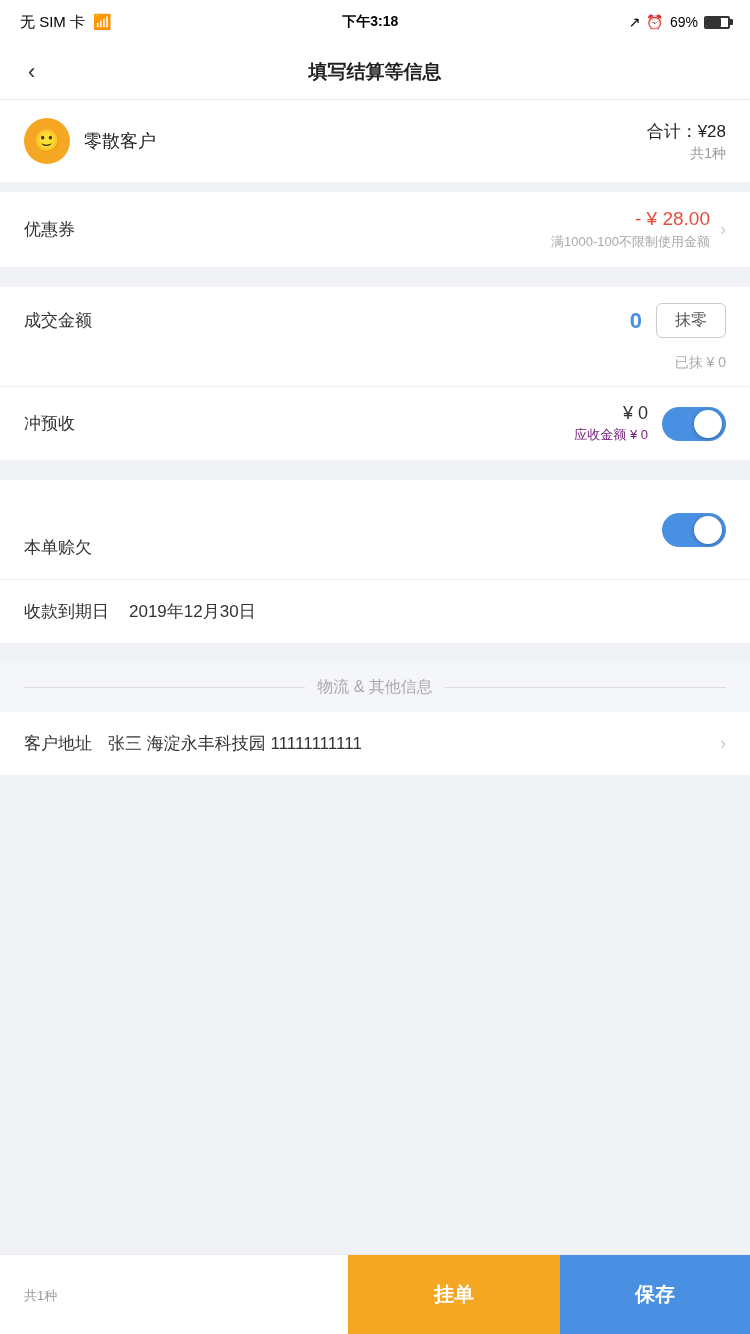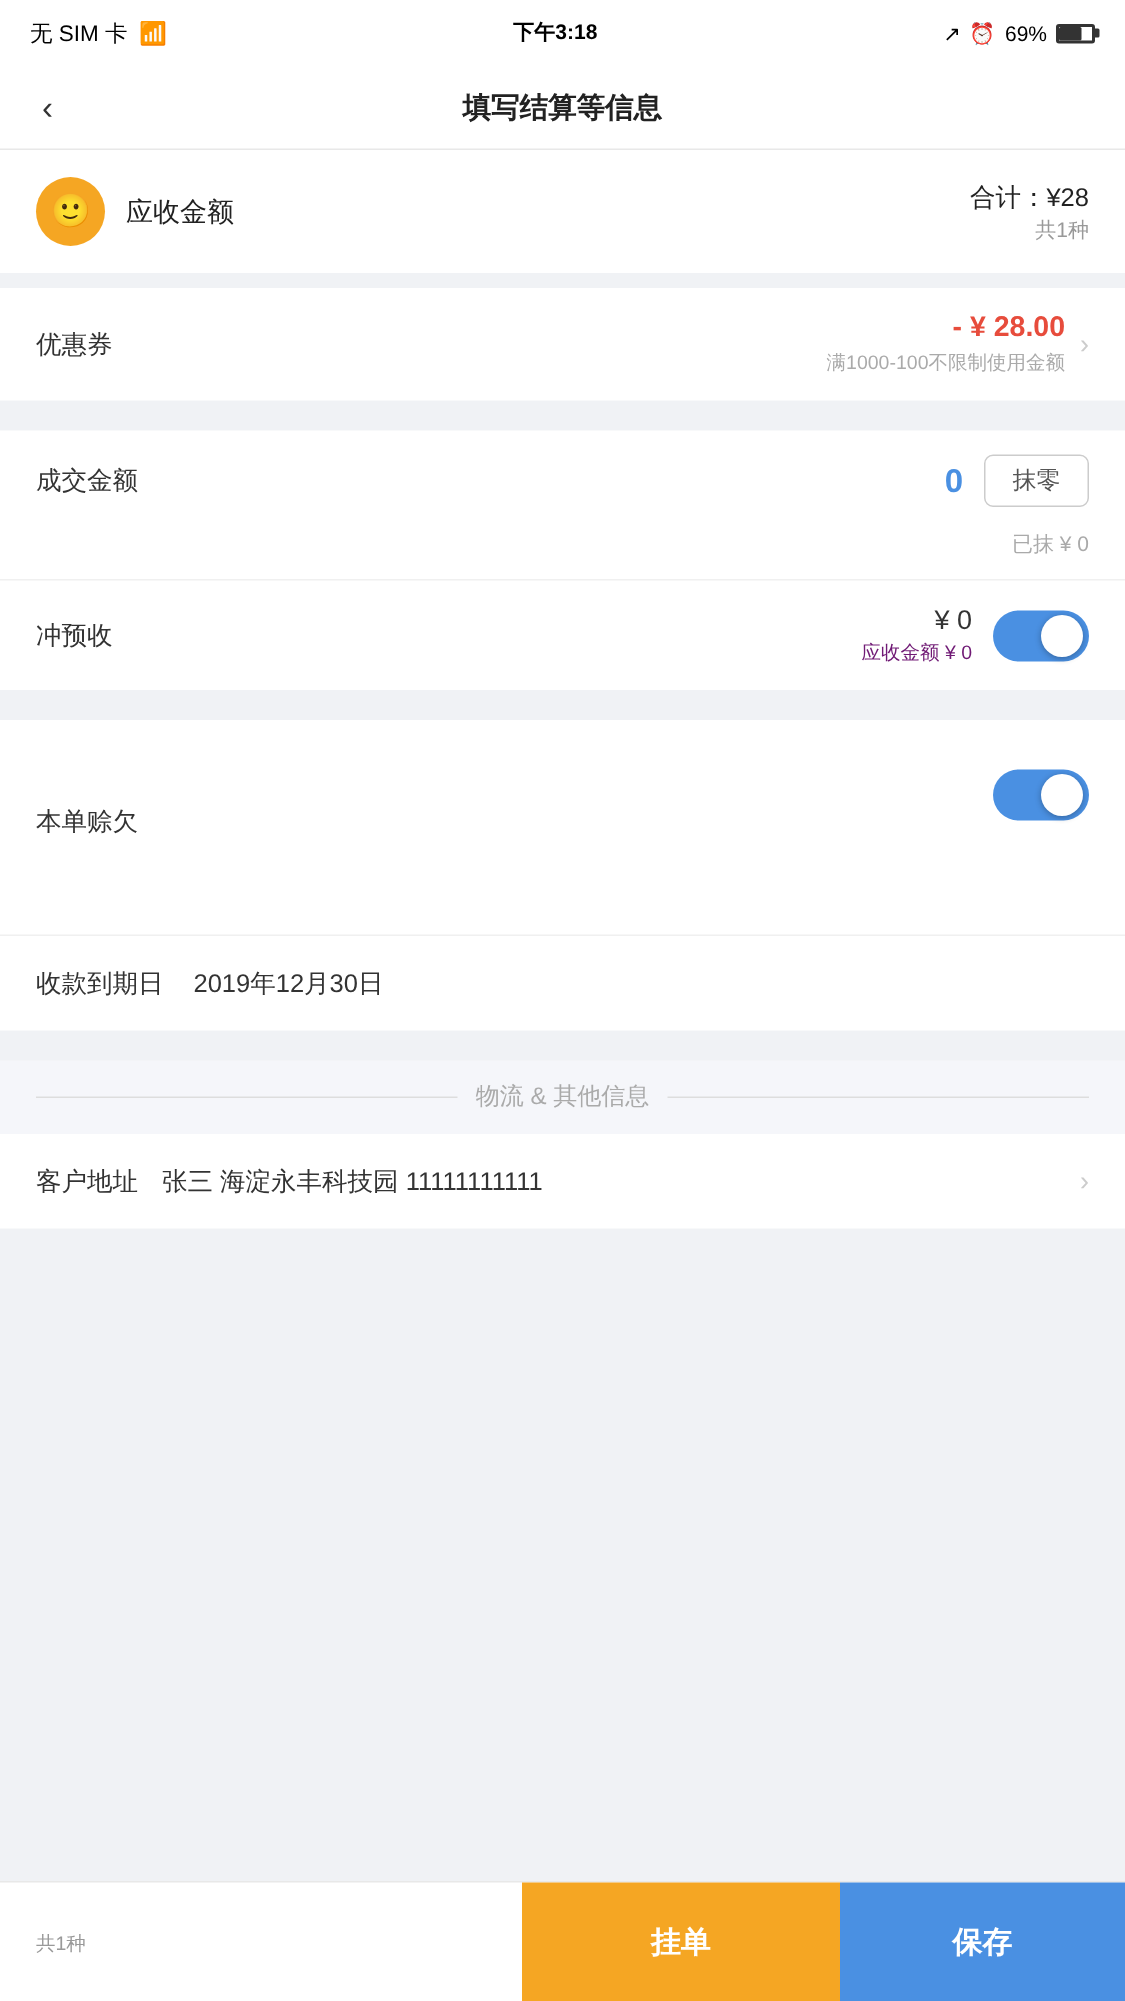--- a/index.html
+++ b/index.html
@@ -82,21 +82,21 @@
     
     .coupon-row {
       display: flex;
       align-items: center;
       justify-content: space-between;
       padding: 16px 24px;
     }
     .coupon-label { font-size: 17px; color: #333; }
     .coupon-right { display: flex; align-items: center; gap: 10px; }
     .coupon-info { text-align: right; }
-    .coupon-discount { font-size: 19px; color: #e74c3c; font-weight: 700; }
+    .coupon-discount { font-size: 19px; color: #e74c3c; font-weight: 400; }
     .coupon-desc { font-size: 13px; color: #aaa; margin-top: 3px; }
     .chevron { font-size: 18px; color: #ccc; }
 
     
     .deal-row {
       display: flex;
       align-items: center;
       justify-content: space-between;
       padding: 16px 24px;
     }
@@ -167,21 +167,20 @@
 
     
     .duedate-row {
       display: flex;
       align-items: center;
       padding: 20px 24px;
       font-size: 17px;
       color: #333;
       gap: 20px;
       border-top: 1px solid #f0f0f0;
-      margin-top: 44px;
     }
     .duedate-label { color: #333; white-space: nowrap; }
     .duedate-value { color: #333; }
 
     
     .logistics-header {
       background: #f5f6fa;
       padding: 14px 24px;
       text-align: center;
       font-size: 16px;
@@ -293,21 +292,21 @@
   <span class="nav-back">‹</span>
   <span class="nav-title">填写结算等信息</span>
 </div>
 
 <div class="section">
   <div class="customer-row">
     <div class="customer-left">
       <div class="customer-avatar">
         <span>🙂</span>
       </div>
-      <span class="customer-name">应收金额</span>
+      <span class="customer-name">零散客户</span>
     </div>
     <div class="customer-summary">
       <div class="customer-total">合计：¥28</div>
       <div class="customer-count">共1种</div>
     </div>
   </div>
 </div>
 
 <div class="section">
   <div class="coupon-row">

